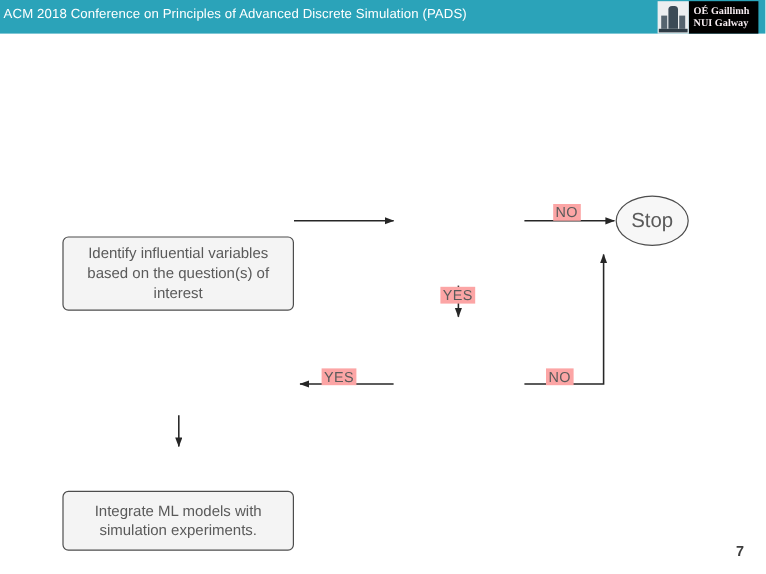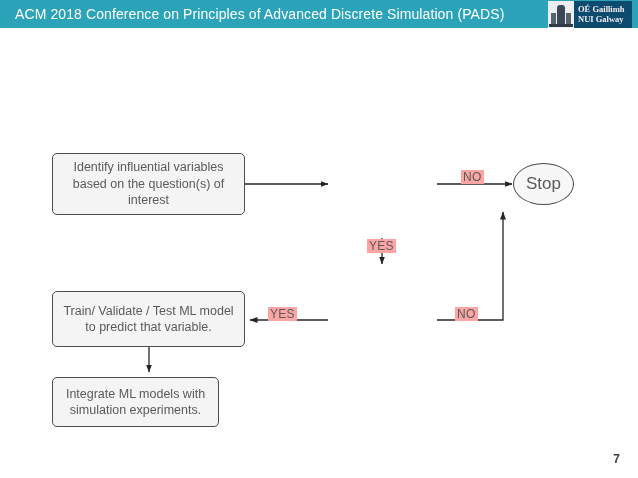--- a/index.html
+++ b/index.html
@@ -20,23 +20,23 @@
   #header-bar {
     position: absolute;
     left: 0;
     top: 0;
     width: 638px;
     height: 28px;
     background: #2ba3b9;
   }
   #conference-title {
     position: absolute;
-    left: 15px;
+    left: 3px;
     top: 6px;
-    font-size: 14px;
+    font-size: 11px;
     color: #ffffff;
     letter-spacing: 0.1px;
     white-space: nowrap;
   }
 
   
   #university-logo {
     position: absolute;
     left: 548px;
     top: 1px;
@@ -81,21 +81,21 @@
   #logo-crest .crest-base {
     position: absolute;
     left: 1px;
     bottom: 1px;
     width: 24px;
     height: 3px;
     background: #2f3c46;
   }
   #logo-wordmark {
     flex: 1 1 auto;
-    background: #0c4a6e;
+    background: #000000;
     color: #f3e6ec;
     padding: 3px 0 0 4px;
     box-sizing: border-box;
   }
   #logo-wordmark .logo-line {
     font-family: "Liberation Serif", serif;
     font-size: 8.5px;
     line-height: 10px;
     font-weight: bold;
     white-space: nowrap;
@@ -139,20 +139,21 @@
     border: 1.4px solid #4d4d4d;
     border-radius: 5px;
     display: flex;
     align-items: center;
     justify-content: center;
     text-align: center;
     color: #5a5a5a;
     font-size: 12.5px;
     line-height: 16.5px;
     padding: 2px 5px;
+    margin-top: 44px;
   }
   .diamond-wrap {
     position: absolute;
   }
   .diamond-wrap svg {
     position: absolute;
     left: 0;
     top: 0;
   }
   .diamond-label {
@@ -254,23 +255,22 @@
       <line x1="149" y1="346" x2="149" y2="372" marker-end="url(#arrow)"></line>
     </g>
   </svg>
 
   <div class="node-box" style="left:52px; top:153px; width:193px; height:62px;">Identify influential variables based on the question(s) of interest</div>
 
 
   <div class="terminator" style="left:513px; top:163px; width:61px; height:42px;">Stop</div>
 
 
-  <div class="node-box" style="left:52px; top:291px; width:193px; height:56px;">Train/ Validate / Test ML model to predict that variable.</div>
-
-  <div class="node-box" style="left:52px; top:377px; width:167px; height:50px;">Integrate ML models with simulation experiments.</div>
+
+  <div class="node-box" style="left:52px; top:365px; width:193px; height:50px;">Integrate ML models with simulation experiments.</div>
 
   <div class="edge-label" style="left:461px; top:170px;">NO</div>
 
   <div class="edge-label" style="left:367px; top:239px;">YES</div>
 
   <div class="edge-label" style="left:268px; top:307px;">YES</div>
 
   <div class="edge-label" style="left:455px; top:307px;">NO</div>
 </div>
 

